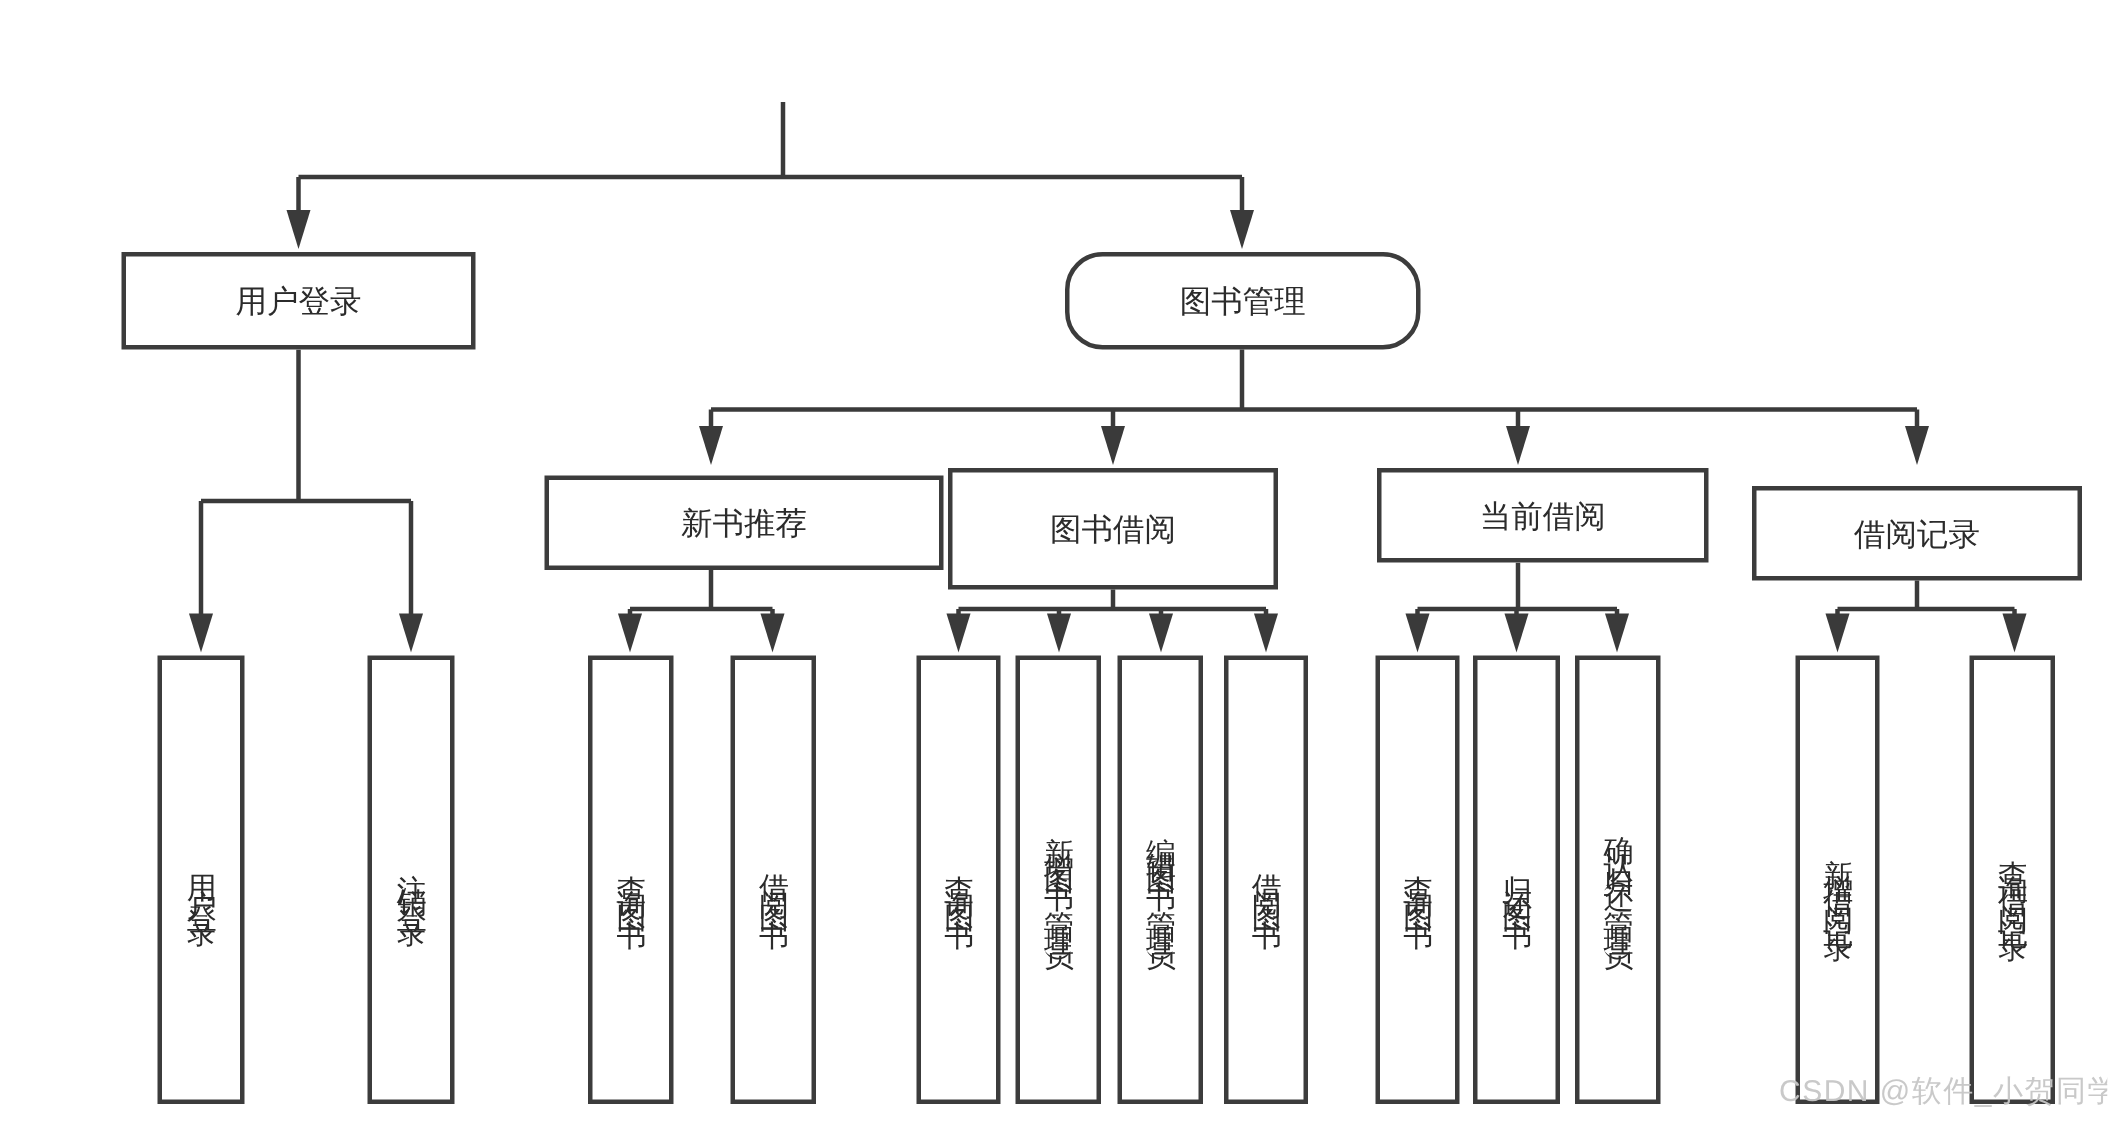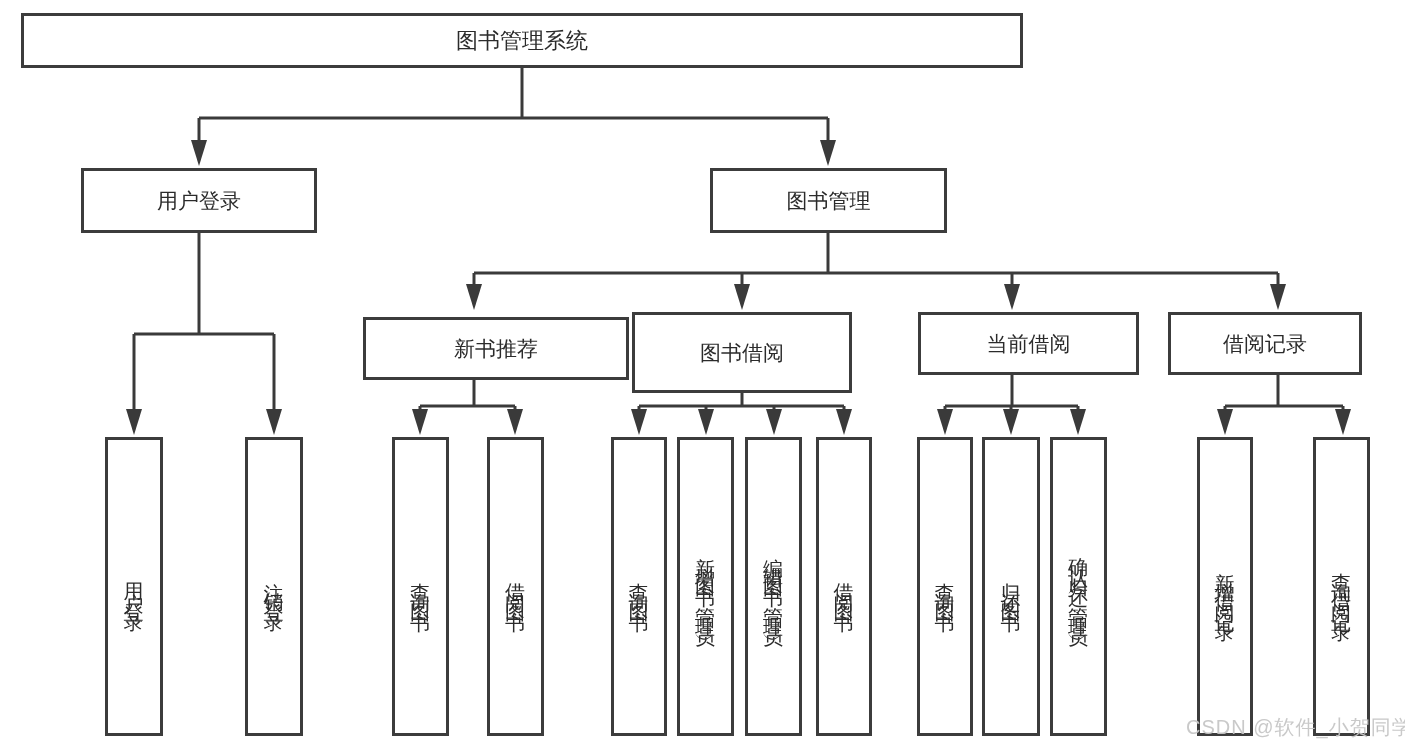--- a/index.html
+++ b/index.html
@@ -118,29 +118,28 @@
 
       <polygon points="937,409 953,409 945,435"></polygon>
       <polygon points="1003,409 1019,409 1011,435"></polygon>
       <polygon points="1070,409 1086,409 1078,435"></polygon>
 
       <polygon points="1217,409 1233,409 1225,435"></polygon>
       <polygon points="1335,409 1351,409 1343,435"></polygon>
     </g>
   </svg>
 
-  <div class="node root" style="left:21px; top:13px; width:1002px; height:55px;">图书管理系统</div>
 
   <div class="node lvl2" style="left:81px; top:168px; width:236px; height:65px;">用户登录</div>
-  <div class="node lvl2" style="left:710px; top:168px; width:237px; height:65px;">图书管理</div>
+  <div class="node lvl2" style="left:710px; top:168px; width:237px; height:65px;border-radius:25px;">图书管理</div>
 
   <div class="node lvl3" style="left:363px; top:317px; width:266px; height:63px;">新书推荐</div>
   <div class="node lvl3" style="left:632px; top:312px; width:220px; height:81px;">图书借阅</div>
   <div class="node lvl3" style="left:918px; top:312px; width:221px; height:63px;">当前借阅</div>
-  <div class="node lvl3" style="left:1168px; top:312px; width:194px; height:63px;">借阅记录</div>
+  <div class="node lvl3" style="left:1168px; top:324px; width:220px; height:63px;">借阅记录</div>
 
   <div class="node leaf" style="left:105px; top:437px; width:58px; height:299px;">
     <span class="vtext">用户登录</span>
   </div>
   <div class="node leaf" style="left:245px; top:437px; width:58px; height:299px;">
     <span class="vtext">注销登录</span>
   </div>
 
   <div class="node leaf" style="left:392px; top:437px; width:57px; height:299px;">
     <span class="vtext">查询图书</span>

